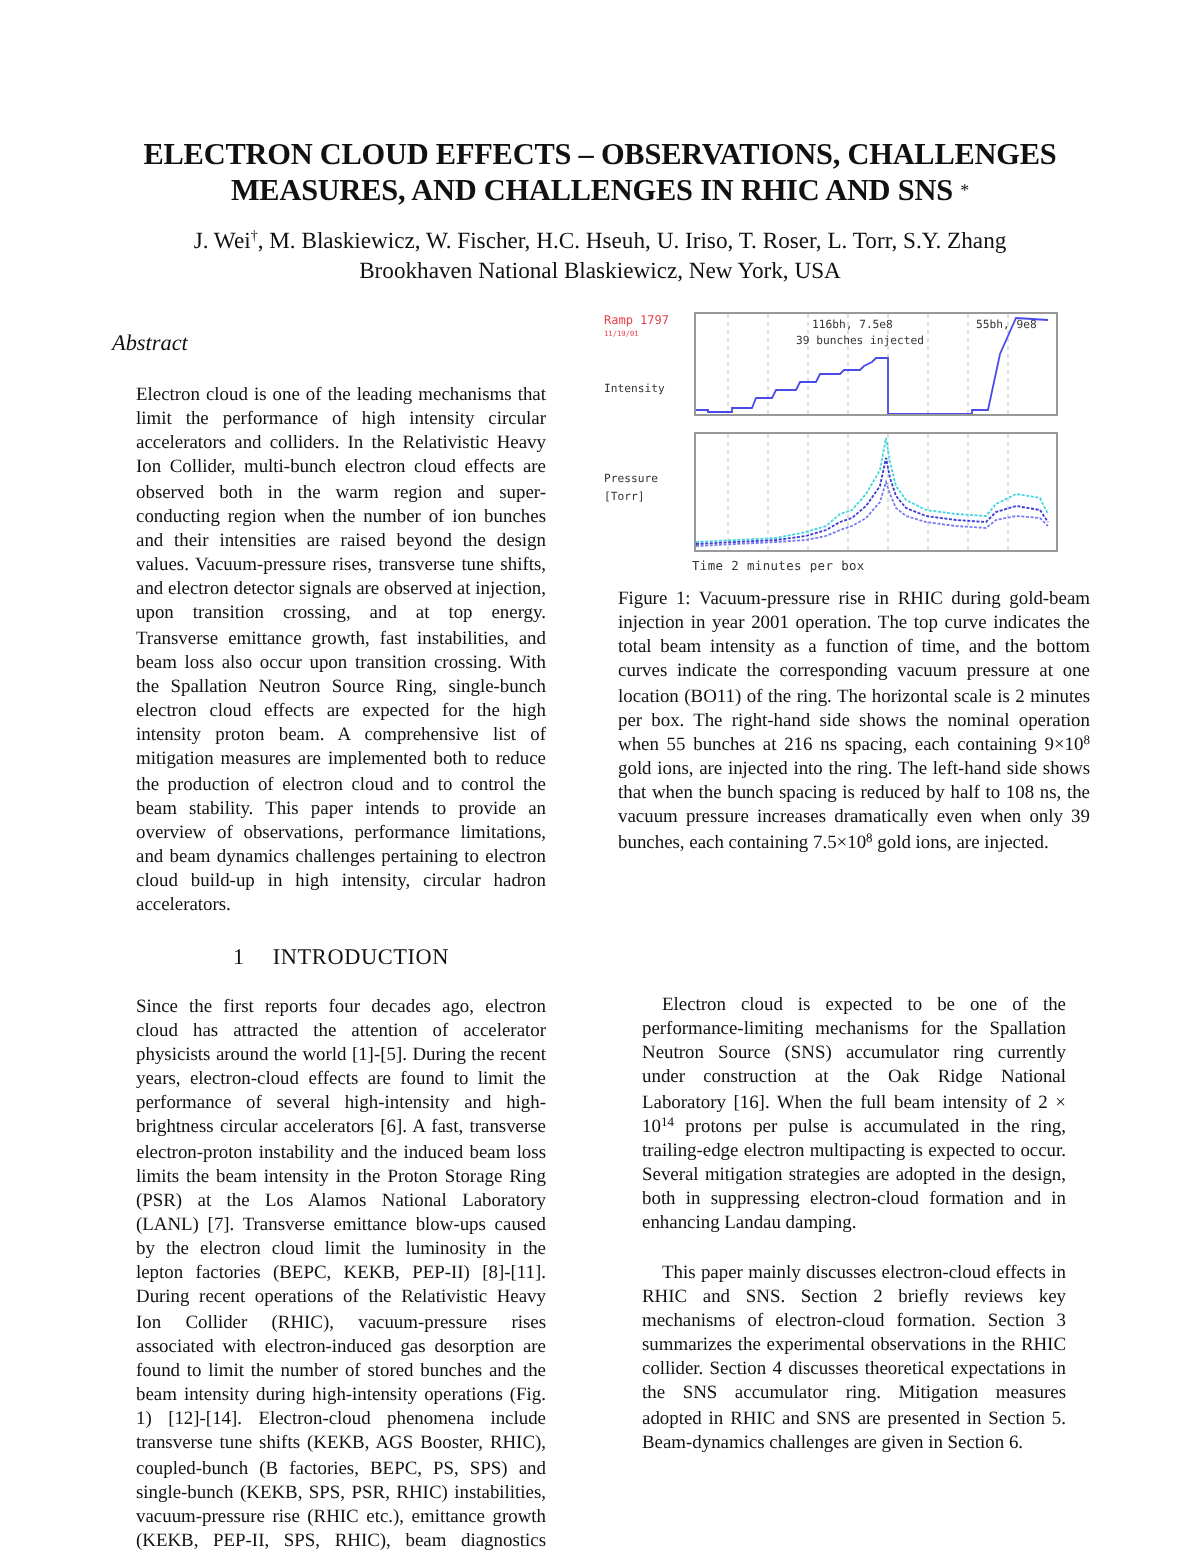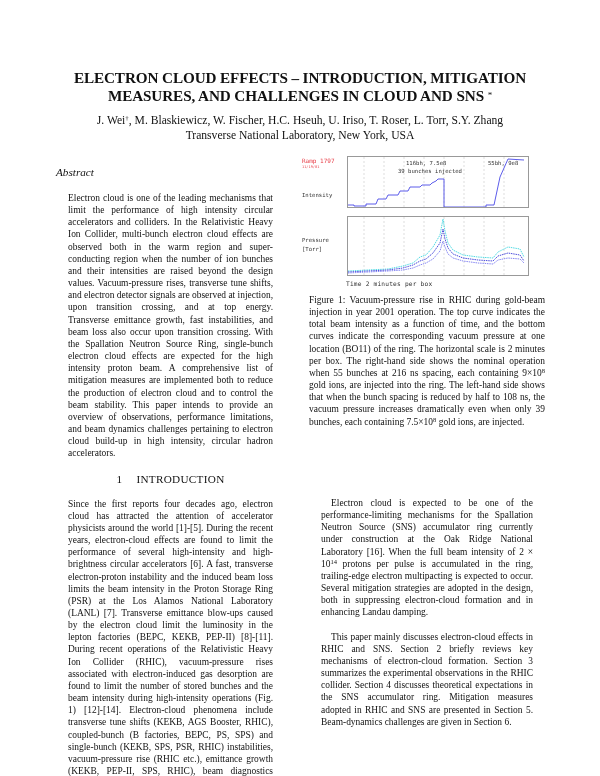--- a/index.html
+++ b/index.html
@@ -30,27 +30,27 @@
   .ramp { color:#e8404a; font-size:6px; }
   .ramp-date { color:#e8404a; font-size:3.6px; }
   .panel { position:absolute; border:1px solid #999; background:#fff; }
   .xlab { position:absolute; left:346px; top:280px; font-family:"DejaVu Sans Mono", monospace; font-size:6.2px; color:#333; letter-spacing:0.2px;}
   .caption { position:absolute; left:309px; top:294px; width:236px; font-size:9.45px; line-height:12.15px; text-align:justify; }
 </style>
 </head>
 <body>
 
 <div class="title">
-  <div>ELECTRON CLOUD EFFECTS – INTRODUCTION, MITIGATION</div>
-  <div><span>MEASURES, AND CHALLENGES IN CLOUD AND SNS</span> <sup>*</sup></div>
+  <div>ELECTRON CLOUD EFFECTS – OBSERVATIONS, CHALLENGES</div>
+  <div><span>MEASURES, AND CHALLENGES IN RHIC AND SNS</span> <sup>*</sup></div>
 </div>
 
 <div class="authors">
   <div><span>J. Wei</span><sup>†</sup><span>, M. Blaskiewicz, W. Fischer, H.C. Hseuh, U. Iriso, T. Roser, L. Torr, S.Y. Zhang</span></div>
-  <div>Transverse National Laboratory, New York, USA</div>
+  <div>Brookhaven National Blaskiewicz, New York, USA</div>
 </div>
 
 <div class="col left">
   <div class="abstract-h">Abstract</div>
   <p>Electron cloud is one of the leading mechanisms that limit the performance of high intensity circular accelerators and colliders. In the Relativistic Heavy Ion Collider, multi-bunch electron cloud effects are observed both in the warm region and super-conducting region when the number of ion bunches and their intensities are raised beyond the design values. Vacuum-pressure rises, transverse tune shifts, and electron detector signals are observed at injection, upon transition crossing, and at top energy. Transverse emittance growth, fast instabilities, and beam loss also occur upon transition crossing. With the Spallation Neutron Source Ring, single-bunch electron cloud effects are expected for the high intensity proton beam. A comprehensive list of mitigation measures are implemented both to reduce the production of electron cloud and to control the beam stability. This paper intends to provide an overview of observations, performance limitations, and beam dynamics challenges pertaining to electron cloud build-up in high intensity, circular hadron accelerators.</p>
   <div class="section-h"><span class="num">1</span><span>INTRODUCTION</span></div>
   <p>Since the first reports four decades ago, electron cloud has attracted the attention of accelerator physicists around the world [1]-[5]. During the recent years, electron-cloud effects are found to limit the performance of several high-intensity and high-brightness circular accelerators [6]. A fast, transverse electron-proton instability and the induced beam loss limits the beam intensity in the Proton Storage Ring (PSR) at the Los Alamos National Laboratory (LANL) [7]. Transverse emittance blow-ups caused by the electron cloud limit the luminosity in the lepton factories (BEPC, KEKB, PEP-II) [8]-[11]. During recent operations of the Relativistic Heavy Ion Collider (RHIC), vacuum-pressure rises associated with electron-induced gas desorption are found to limit the number of stored bunches and the beam intensity during high-intensity operations (Fig. 1) [12]-[14]. Electron-cloud phenomena include transverse tune shifts (KEKB, AGS Booster, RHIC), coupled-bunch (B factories, BEPC, PS, SPS) and single-bunch (KEKB, SPS, PSR, RHIC) instabilities, vacuum-pressure rise (RHIC etc.), emittance growth (KEKB, PEP-II, SPS, RHIC), beam diagnostics interference (RHIC, PS, SPS, PSR), and heat load on superconducting cryogenic</p>
   <div class="fn-rule"></div>
   <div class="footnotes">
     <p>* Work performed under the auspices of the U.S. Department of Energy.</p>

